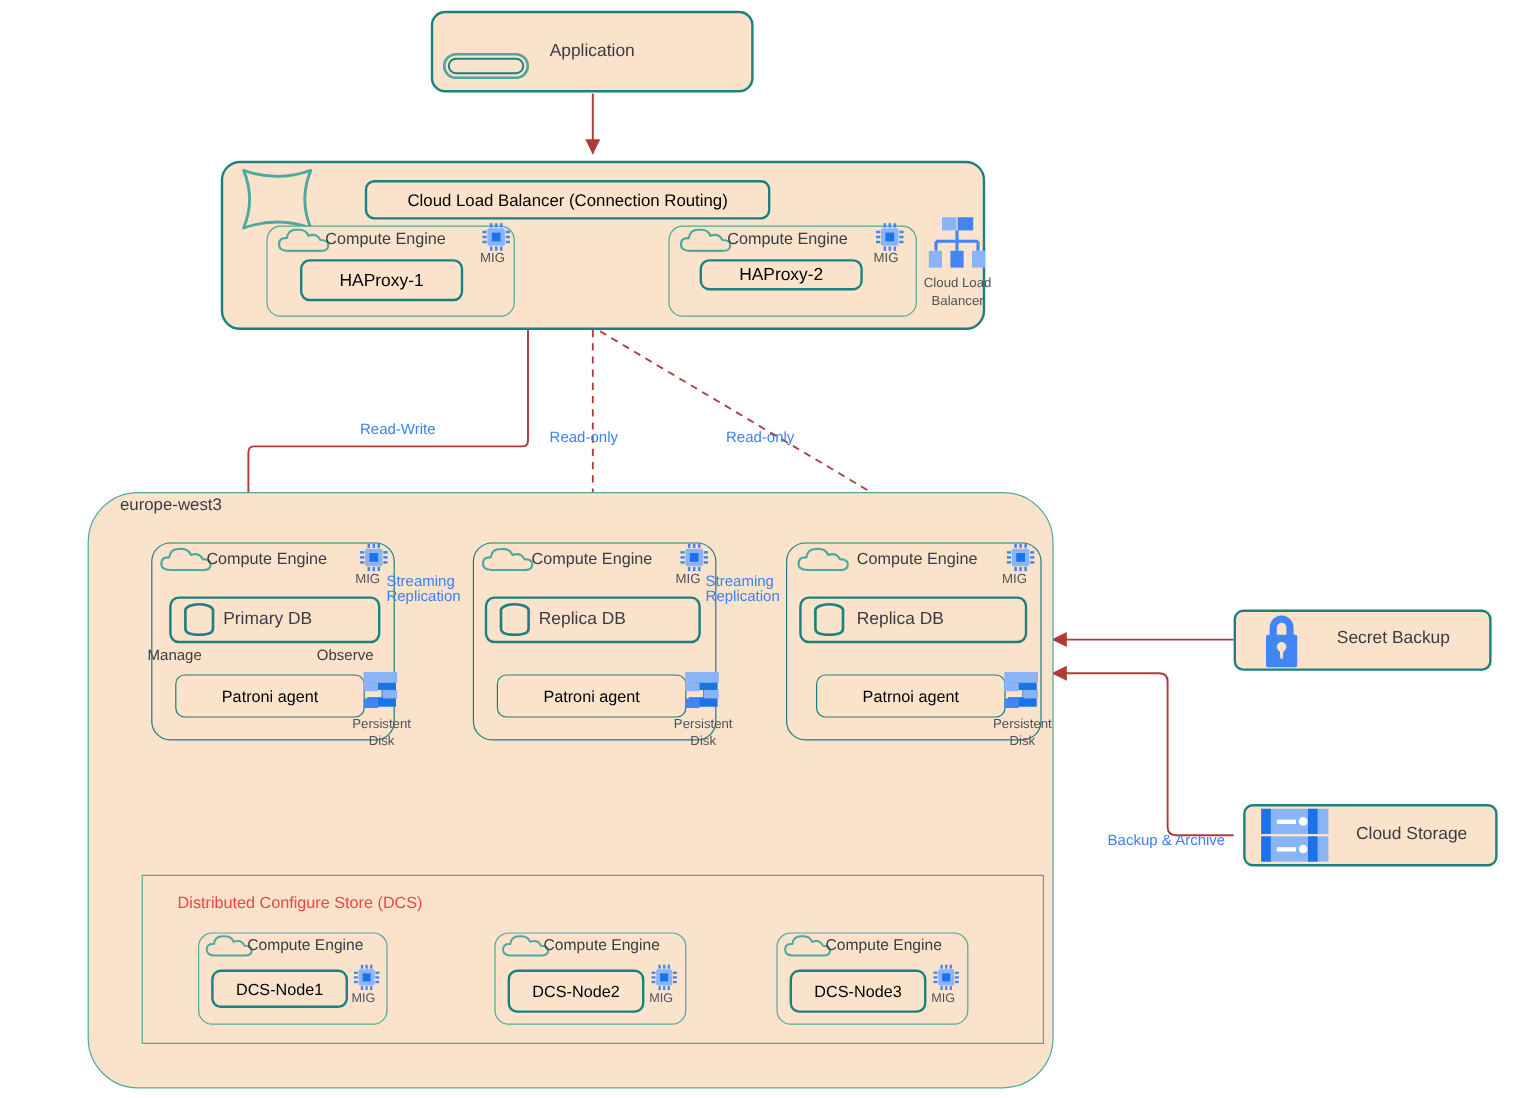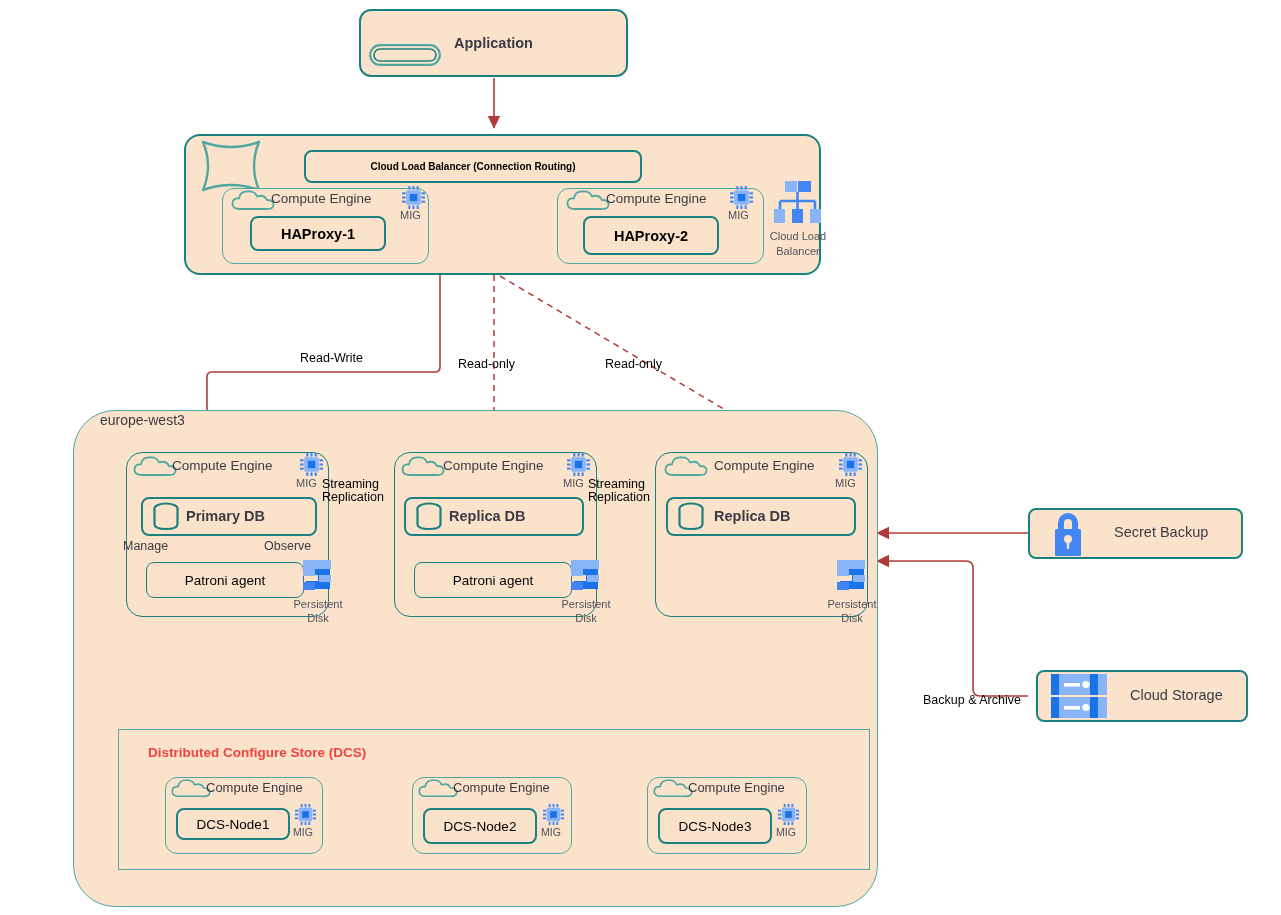--- a/index.html
+++ b/index.html
@@ -31,34 +31,34 @@
   .label{
     position:absolute;
     color:#3b3b45;
     white-space:nowrap;
     line-height:1;
   }
   .ctr{
     display:flex;align-items:center;justify-content:center;
     text-align:center;
   }
-  .bold{font-weight:bold;}
+  .bold{font-weight:normal;}
 
   
   svg.overlay{
     position:absolute;left:0;top:0;
     width:1281px;height:915px;
     pointer-events:none;
     overflow:visible;
   }
   svg.icon{overflow:visible;display:block;}
 
   .edge-label{
     position:absolute;
-    color:#000000;
+    color:#3b82f6;
     font-size:12.5px;
     white-space:nowrap;
     background:transparent;
     line-height:1.05;
   }
   .small{font-size:11px;color:#51515c;text-align:center;line-height:1.1;}
 </style>
 </head>
 <body>
 
@@ -126,21 +126,21 @@
 
   <div class="box r16" style="left:184px;top:134px;width:637px;height:141px;border-color:#1c8080;"></div>
 
   <div style="position:absolute;left:200px;top:139px;">
     <svg class="icon" width="62" height="54" viewBox="0 0 62 54">
       <path d="M3,3 Q31,13 59,3 Q49,27 59,51 Q31,41 3,51 Q13,27 3,3 Z" fill="none" stroke="#4fa8a0" stroke-width="2.4" stroke-linejoin="round"></path>
     </svg>
   </div>
 
   <div class="box r8 ctr" style="left:304px;top:150px;width:338px;height:33px;">
-    <span class="bold" style="font-size:10px;">Cloud Load Balancer (Connection Routing)</span>
+    <span class="bold" style="font-size:14px;">Cloud Load Balancer (Connection Routing)</span>
   </div>
 
   <div class="box r12 thin lite" style="left:222px;top:188px;width:207px;height:76px;"></div>
   <div style="position:absolute;left:230px;top:188px;">
     <svg class="icon" width="46" height="25" viewBox="0 0 46 25">
       <path d="M10,21 Q2,21 2.5,15 Q3,10 9,10.5 Q10,3 18,3.5 Q25,3 27,8.5 Q34,6 37,12 Q44,12 43.5,17 Q43,21.5 36,21 Z" fill="#fae3ca" stroke="#4fa8a0" stroke-width="1.8" stroke-linejoin="round"></path>
     </svg>
   </div>
   <div class="label" style="left:271px;top:192px;font-size:13.5px;">Compute Engine</div>
   <div class="box r8 ctr" style="left:250px;top:216px;width:136px;height:35px;">
@@ -168,21 +168,21 @@
   </div>
   <div class="label" style="left:400px;top:210px;font-size:11px;color:#51515c;">MIG</div>
 
   <div class="box r12 thin lite" style="left:557px;top:188px;width:207px;height:76px;"></div>
   <div style="position:absolute;left:565px;top:188px;">
     <svg class="icon" width="46" height="25" viewBox="0 0 46 25">
       <path d="M10,21 Q2,21 2.5,15 Q3,10 9,10.5 Q10,3 18,3.5 Q25,3 27,8.5 Q34,6 37,12 Q44,12 43.5,17 Q43,21.5 36,21 Z" fill="#fae3ca" stroke="#4fa8a0" stroke-width="1.8" stroke-linejoin="round"></path>
     </svg>
   </div>
   <div class="label" style="left:606px;top:192px;font-size:13.5px;">Compute Engine</div>
-  <div class="box r8 ctr" style="left:583px;top:216px;width:136px;height:39px;">
+  <div class="box r8 ctr" style="left:583px;top:216px;width:136px;height:26px;">
     <span class="bold" style="font-size:14.5px;">HAProxy-2</span>
   </div>
   <div style="position:absolute;left:729px;top:185px;">
     <svg class="icon" width="25" height="25" viewBox="0 0 24 24">
       <rect x="5" y="5" width="14" height="14" rx="1.5" fill="#8ab4f8"></rect>
       <rect x="8.5" y="8.5" width="7" height="7" fill="#1a73e8"></rect>
       <g fill="#4285f4">
         <rect x="7" y="1" width="2" height="3.4"></rect>
           <rect x="11" y="1" width="2" height="3.4"></rect>
           <rect x="15" y="1" width="2" height="3.4"></rect>
@@ -372,20 +372,23 @@
 
   <div class="box r8" style="left:666px;top:497px;width:190px;height:39px;border-width:2.5px;"></div>
   <div style="position:absolute;left:677px;top:502px;">
     <svg class="icon" width="28" height="29" viewBox="0 0 28 29">
       <ellipse cx="14" cy="6.5" rx="11.5" ry="5" fill="#fae3ca" stroke="#1c8080" stroke-width="2.2"></ellipse>
       <path d="M2.5,6.5 L2.5,22 Q2.5,27 14,27 Q25.5,27 25.5,22 L25.5,6.5" fill="#fae3ca" stroke="#1c8080" stroke-width="2.2"></path>
     </svg>
   </div>
   <div class="label bold" style="left:714px;top:509px;font-size:14.5px;">Replica DB</div>
 
+  <div class="box r8 ctr" style="left:680px;top:562px;width:158px;height:36px;border-width:1.5px;">
+    <span style="font-size:13.5px;">Patrnoi agent</span>
+  </div>
   <div style="position:absolute;left:836px;top:558px;">
     <svg class="icon" width="30" height="34" viewBox="0 0 30 34">
       <rect x="1" y="2" width="14" height="9" fill="#8ab4f8"></rect>
       <rect x="13" y="2" width="16" height="9" fill="#8ab4f8"></rect>
       <path d="M4,11 L4,17 L16,17 L16,23 L4,23 L4,31 L28,31 L28,23 L17,23 L17,17 L28,17 L28,11 Z" fill="#1a73e8"></path>
       <rect x="1" y="11" width="12" height="7" fill="#8ab4f8"></rect>
       <rect x="17" y="17" width="12" height="7" fill="#8ab4f8"></rect>
       <rect x="1" y="24" width="12" height="8" fill="#4285f4"></rect>
     </svg>
   </div>

